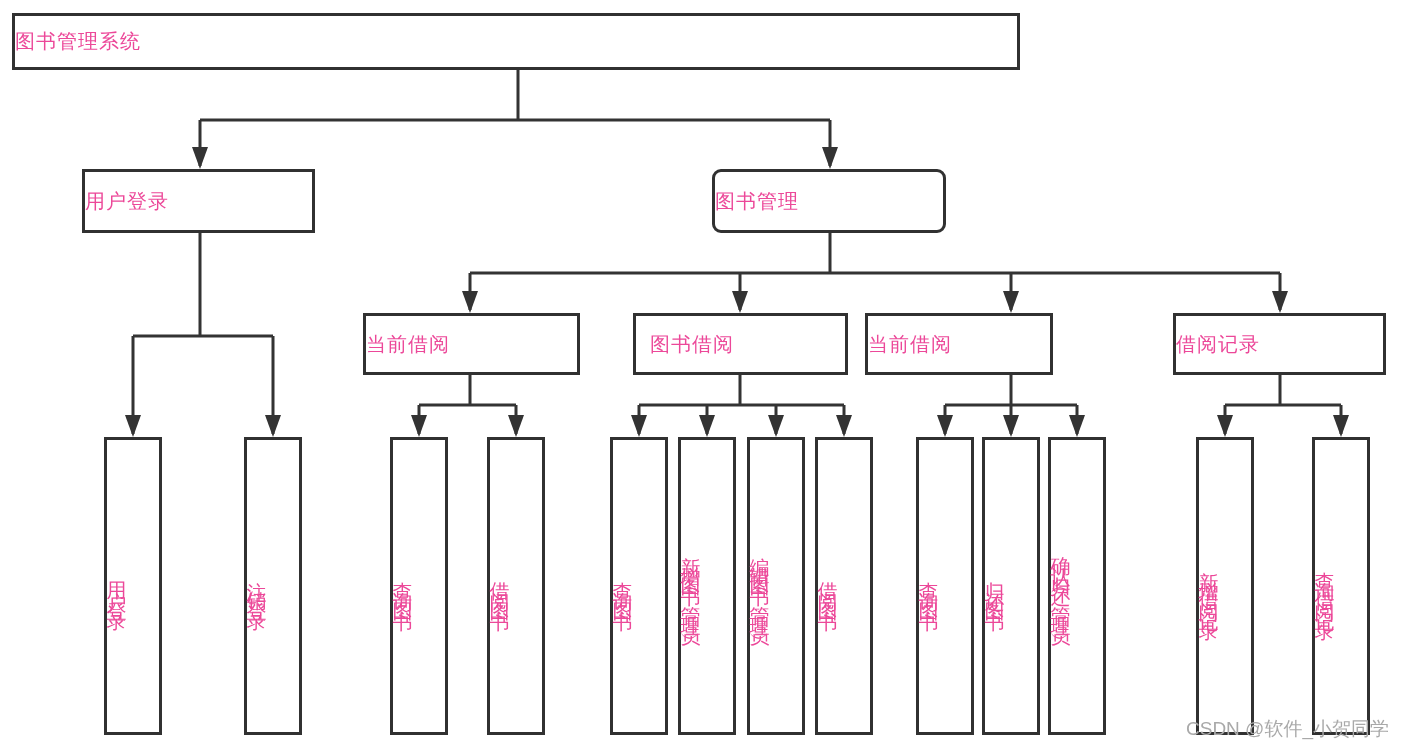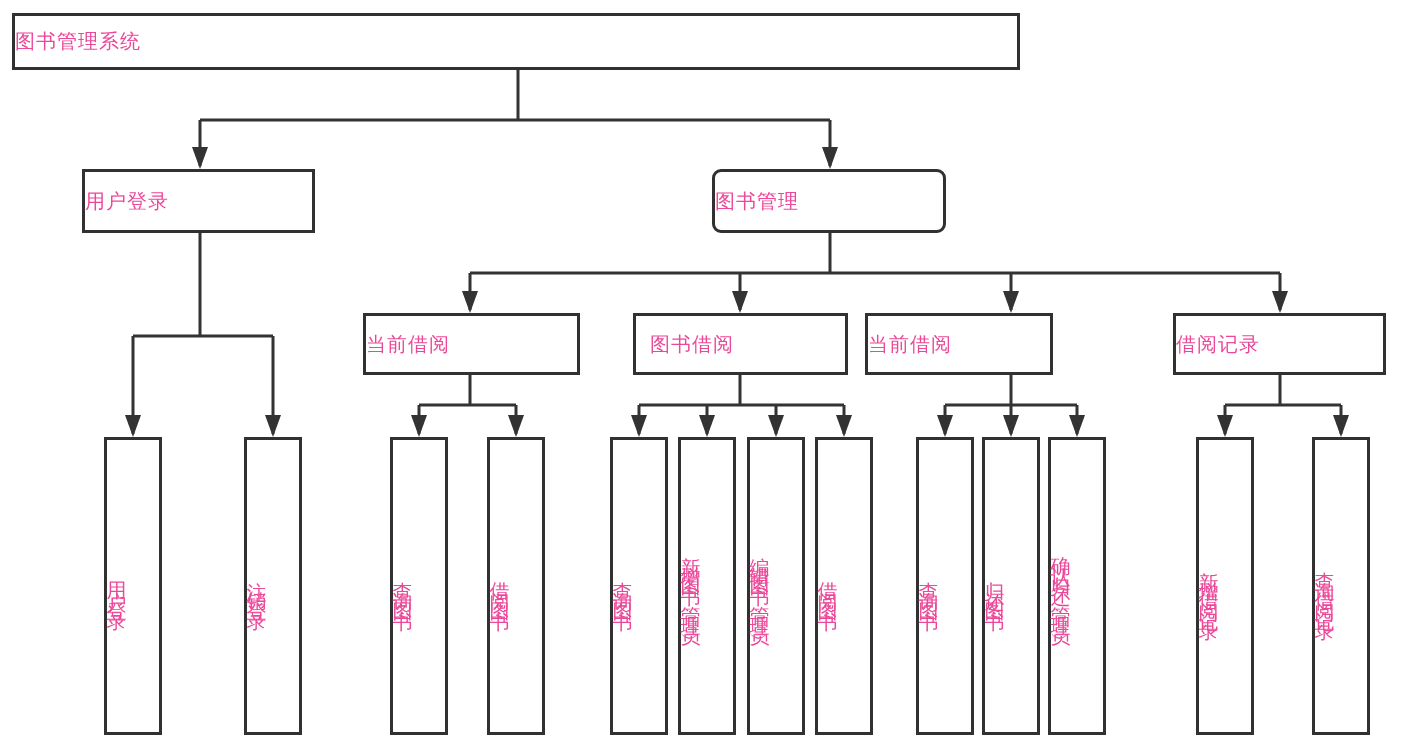--- a/index.html
+++ b/index.html
@@ -169,14 +169,15 @@
     <span class="v-text">确认归还（管理员）</span>
   </div>
 
   <div class="box leaf-box" style="left:1196px;">
     <span class="v-text">新增借阅记录</span>
   </div>
   <div class="box leaf-box" style="left:1312px;">
     <span class="v-text">查询借阅记录</span>
   </div>
 
+  <div class="watermark">CSDN @软件_小贺同学</div>
 
 </div>
 
 </body></html>

